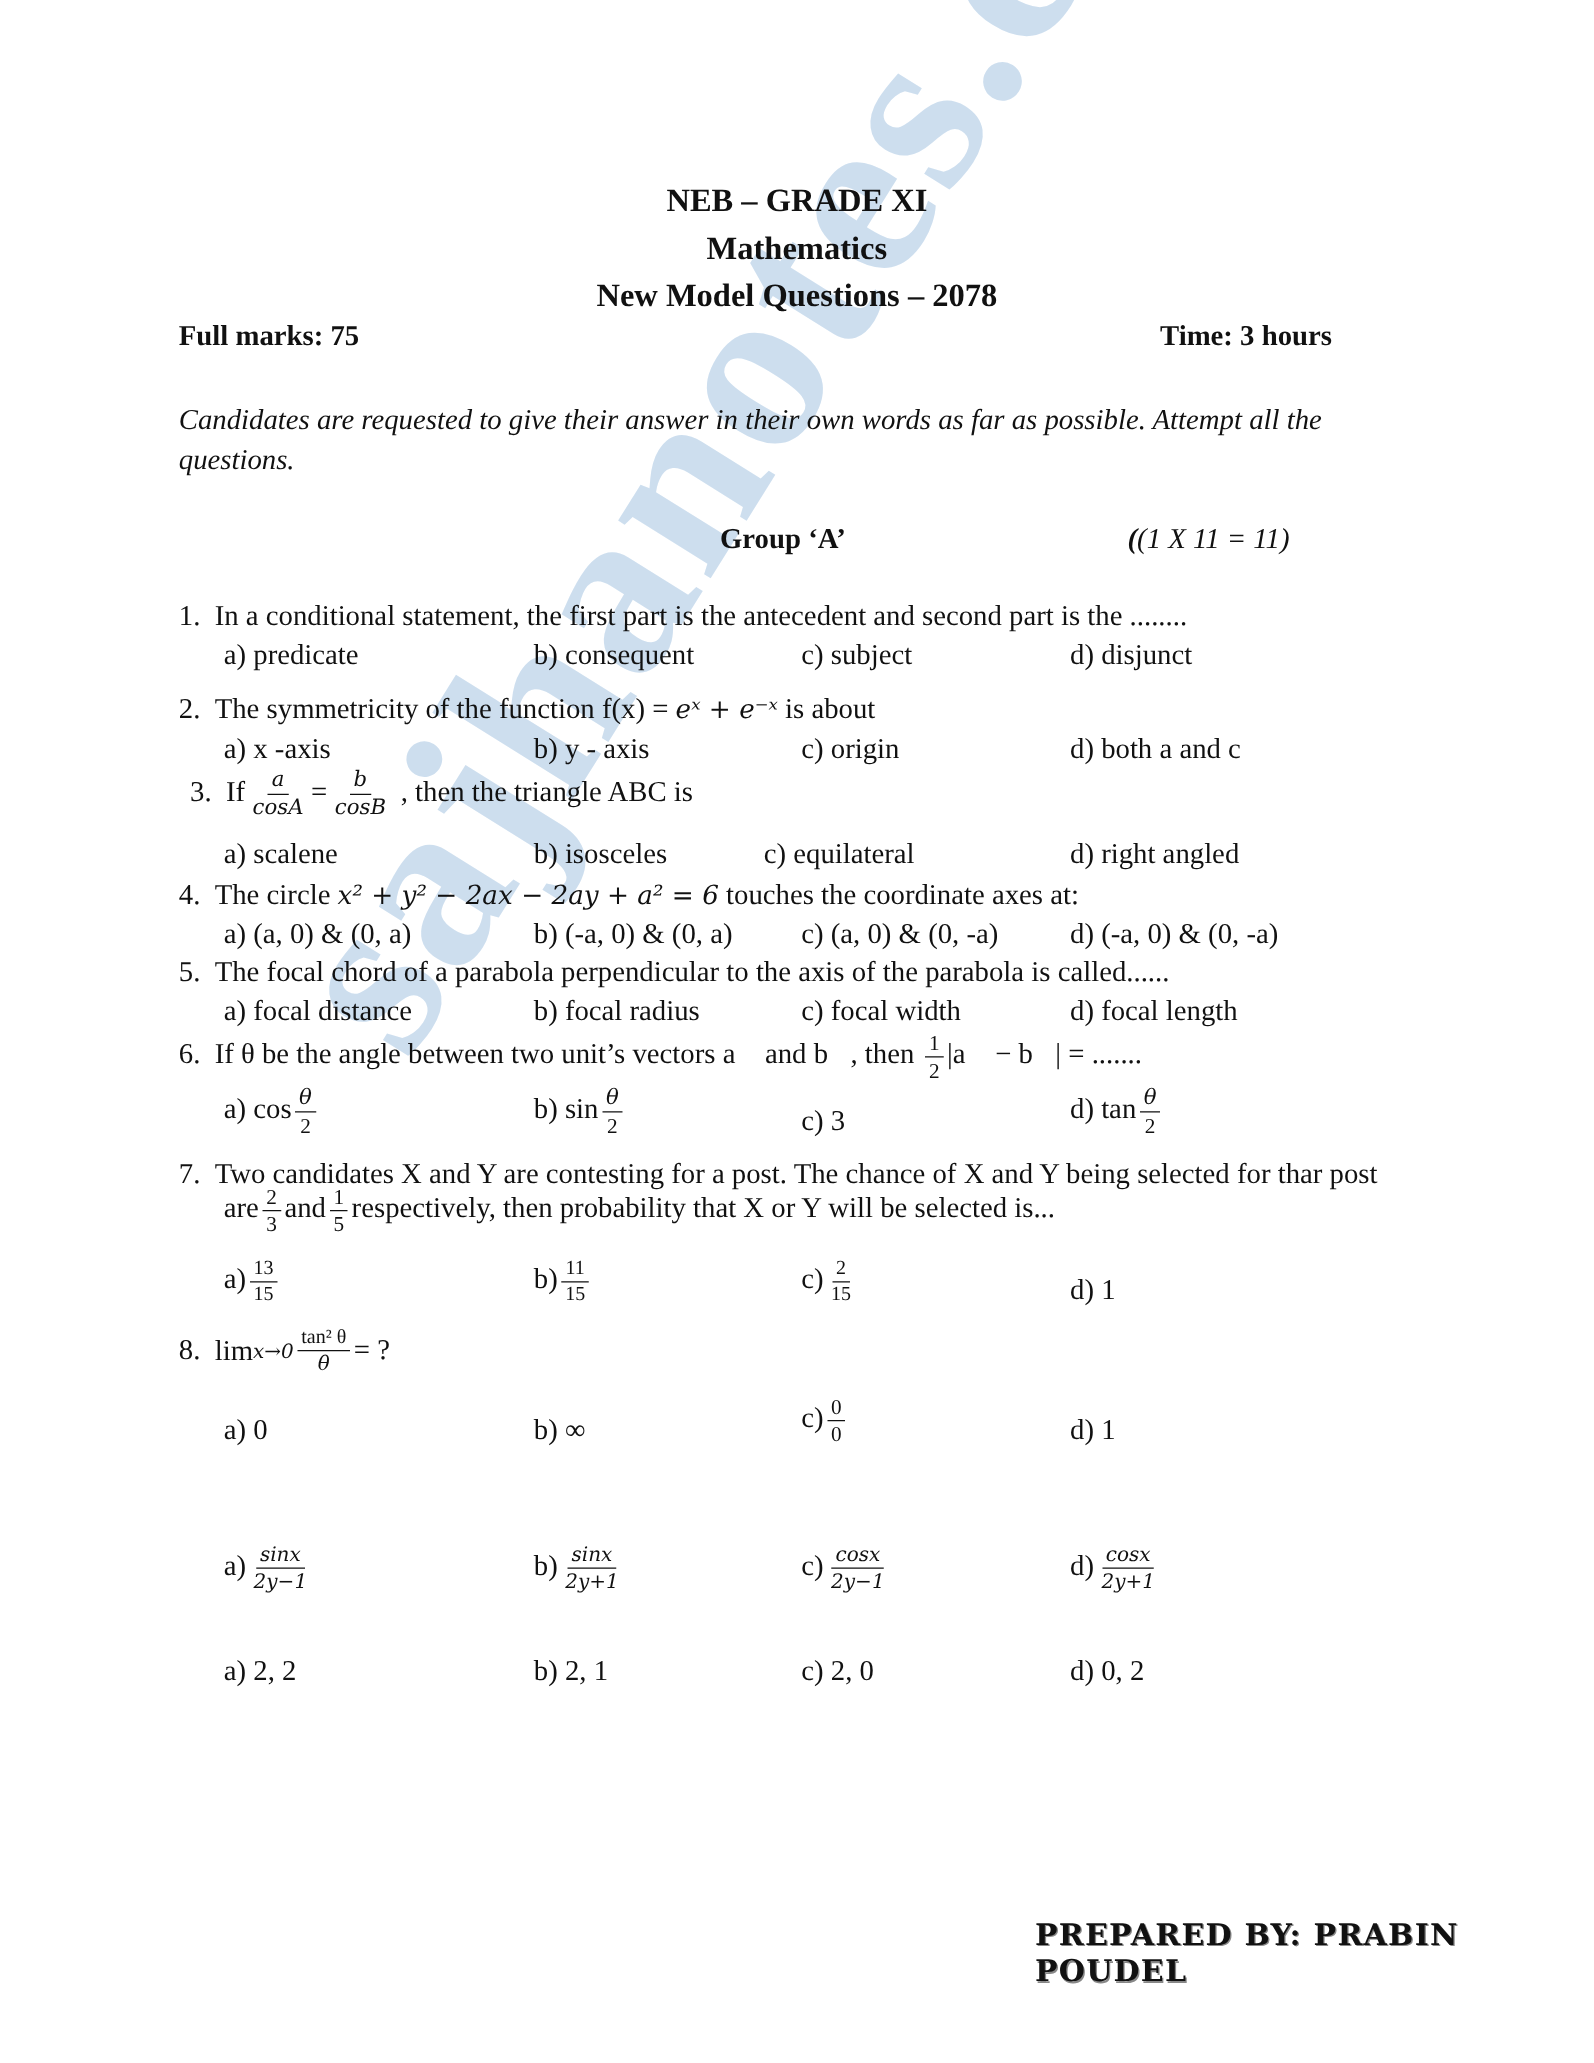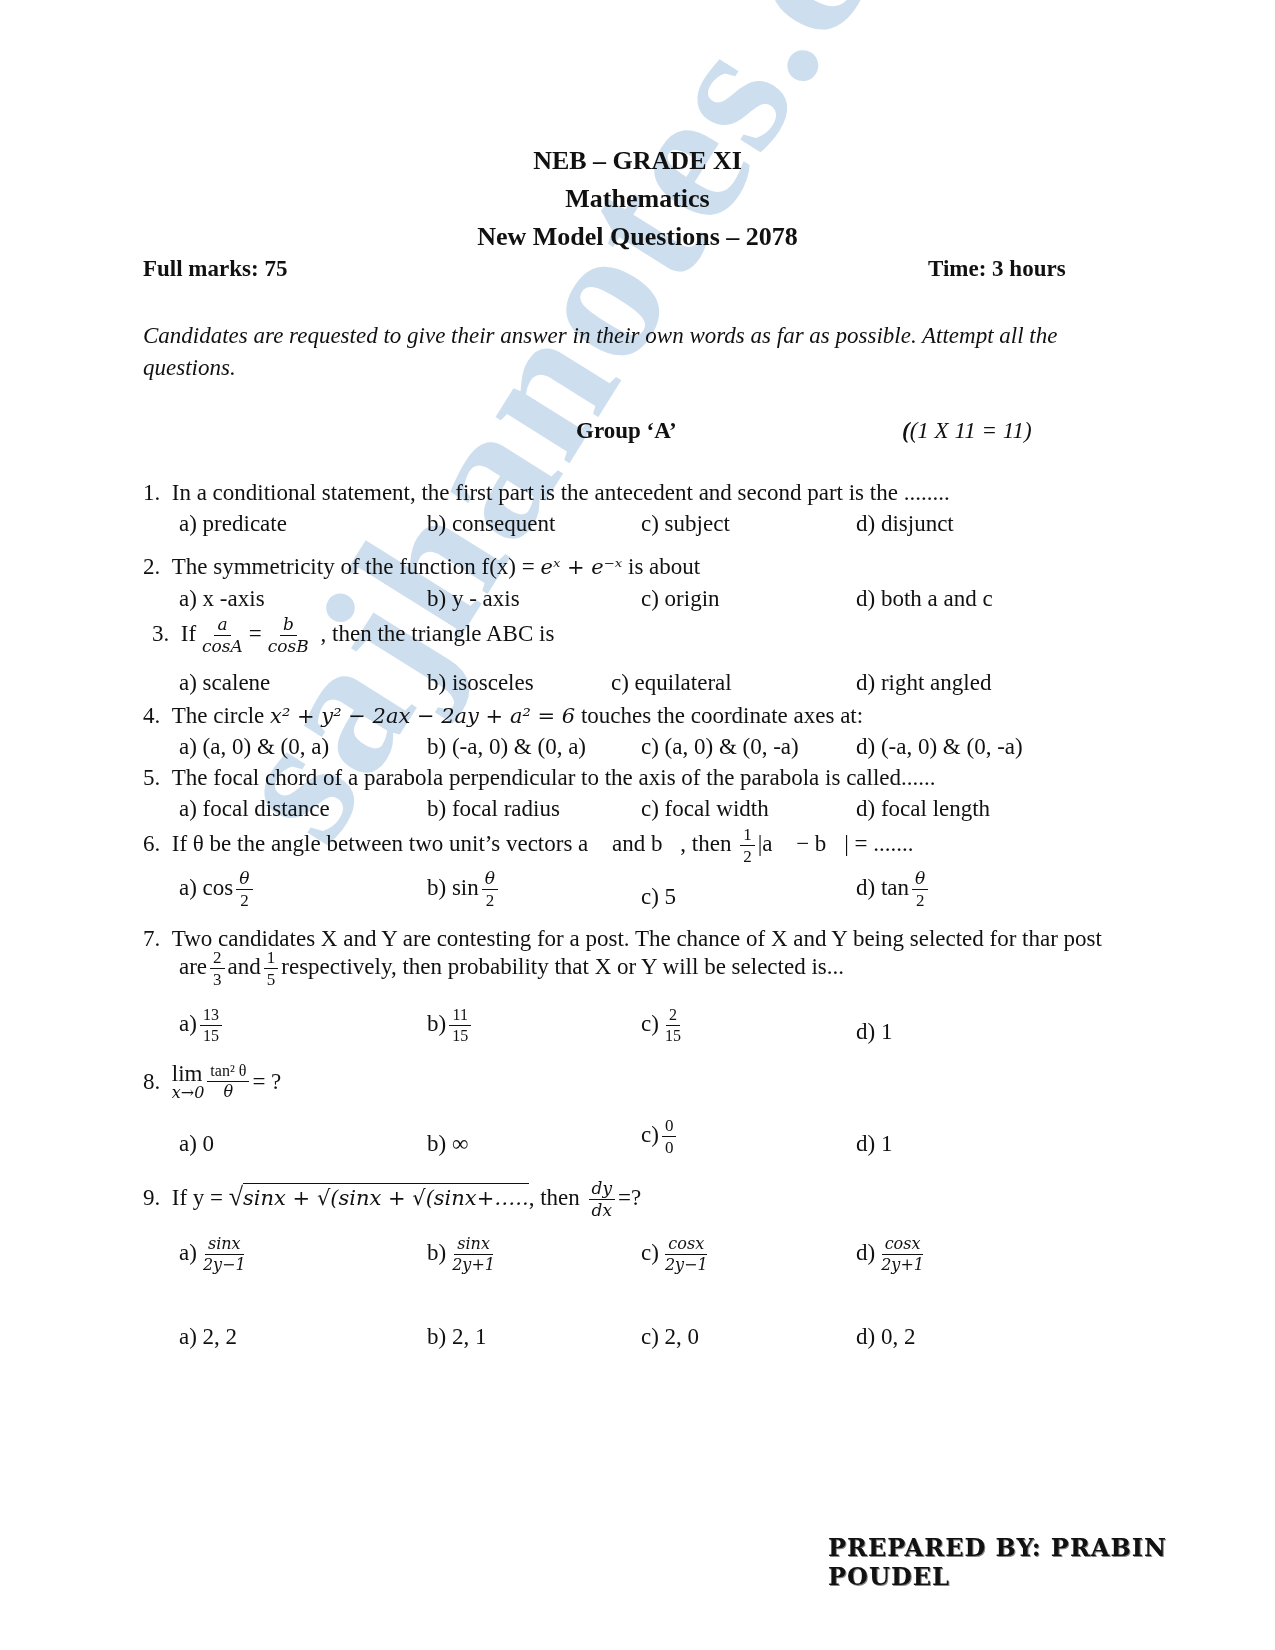--- a/index.html
+++ b/index.html
@@ -106,21 +106,21 @@
         </span><span>|a⃗ − b⃗| = .......</span>
     </div>
     <div class="abs opt" style="left:179px; top:870px;"><span>a) cos</span><span class="frac">
           <span class="n math">θ</span>
           <span class="d">2</span>
         </span></div>
     <div class="abs opt" style="left:427px; top:870px;"><span>b) sin</span><span class="frac">
           <span class="n math">θ</span>
           <span class="d">2</span>
         </span></div>
-    <div class="abs opt" style="left:641px; top:884px;"><span>c) 5</span></div>
+    <div class="abs opt" style="left:641px; top:884px;"><span>c) 3</span></div>
     <div class="abs opt" style="left:856px; top:870px;"><span>d) tan</span><span class="frac">
           <span class="n math">θ</span>
           <span class="d">2</span>
         </span></div>
 
     <div class="abs q" style="left:143px; top:926px;">
       <span>7.</span>&nbsp;&nbsp;<span>Two candidates X and Y are contesting for a post. The chance of X and Y being selected for thar post</span>
     </div>
     <div class="abs q" style="left:179px; top:949px;">
       <span>are</span><span class="frac">
@@ -139,42 +139,36 @@
           <span class="n">11</span>
           <span class="d">15</span>
         </span></div>
     <div class="abs opt" style="left:641px; top:1007px;"><span>c)</span><span class="frac big">
           <span class="n">2</span>
           <span class="d">15</span>
         </span></div>
     <div class="abs opt" style="left:856px; top:1019px;"><span>d) 1</span></div>
 
     <div class="abs q" style="left:143px; top:1062px;">
-      <span style="vertical-align:middle;">8.</span>&nbsp;&nbsp;<span style="display:inline-flex; flex-direction:column; vertical-align:middle; line-height:1;">
+      <span style="vertical-align:middle;">8.</span>&nbsp;&nbsp;<span style="display:inline-flex; align-items:center; vertical-align:middle; line-height:1;">
           <span style="font-size:23px;">lim</span>
           <span class="math" style="font-size:16px;">x→0</span>
         </span><span class="frac big">
           <span class="n">tan² θ</span>
           <span class="d math">θ</span>
         </span><span style="vertical-align:middle;">= ?</span>
     </div>
     <div class="abs opt" style="left:179px; top:1131px;"><span>a) 0</span></div>
     <div class="abs opt" style="left:427px; top:1131px;"><span>b) ∞</span></div>
     <div class="abs opt" style="left:641px; top:1117px;"><span>c)</span><span class="frac">
           <span class="n">0</span>
           <span class="d">0</span>
         </span></div>
     <div class="abs opt" style="left:856px; top:1131px;"><span>d) 1</span></div>
 
-    <div class="abs q" style="left:143px; top:1180px;">
-      <span>9.</span>&nbsp;&nbsp;<span>If y = </span><span style="font-size:26px;">√</span><span class="math" style="border-top:1.5px solid #111; padding-top:2px;">sinx + √(sinx + √(sinx+…..</span><span>, then</span>&nbsp;<span class="frac">
-          <span class="n math">dy</span>
-          <span class="d math">dx</span>
-        </span><span>=?</span>
-    </div>
     <div class="abs opt" style="left:179px; top:1236px;"><span>a)</span><span class="frac big">
           <span class="n math">sinx</span>
           <span class="d math">2y−1</span>
         </span></div>
     <div class="abs opt" style="left:427px; top:1236px;"><span>b)</span><span class="frac big">
           <span class="n math">sinx</span>
           <span class="d math">2y+1</span>
         </span></div>
     <div class="abs opt" style="left:641px; top:1236px;"><span>c)</span><span class="frac big">
           <span class="n math">cosx</span>

